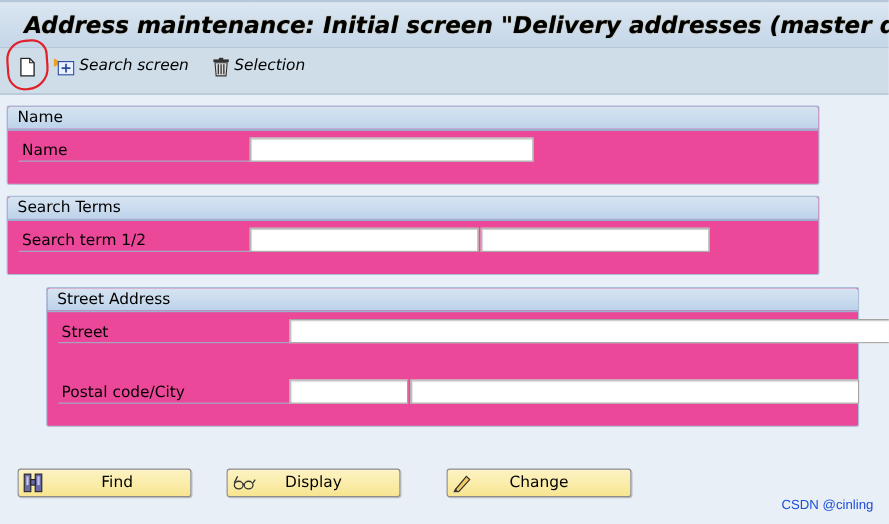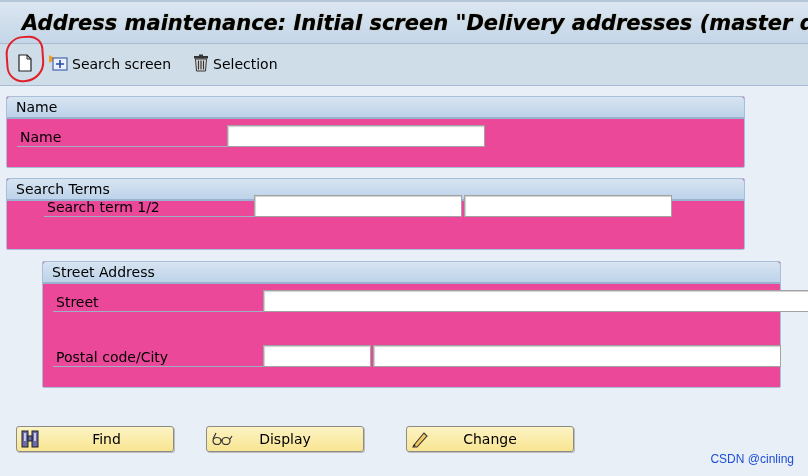--- a/index.html
+++ b/index.html
@@ -24,21 +24,21 @@
     white-space:nowrap;
     color:#000;
     text-shadow:0 0 1px #7a6a30;
   }
   .toolbar {
     position:absolute; left:0; top:44px; width:808px; height:42px;
     background:#cfdde8;
     border-bottom:1px solid #a9bbd0;
     box-sizing:border-box;
   }
-  .tb-item { position:absolute; top:8px; height:24px; display:flex; align-items:center; font-size:14px; cursor:default; }
+  .tb-item { position:absolute; top:8px; height:24px; display:flex; font-size:14px; cursor:default;font-style:italic; }
   .tb-new { left:18px; }
   .tb-search { left:48px; }
   .tb-sel { left:193px; }
   .tb-item .lbl { margin-left:4px; font-family:"DejaVu Sans", sans-serif; font-size:14px; }
   .red-circle {
     position:absolute; left:6px; top:36px; width:38px; height:46px;
     border:2px solid #e0202a; border-radius:18px 14px 20px 16px;
     box-sizing:border-box; pointer-events:none;
     transform:rotate(-4deg);
   }
@@ -126,21 +126,21 @@
 <div class="group" style="top:96px; height:72px;">
   <div class="group-hdr">Name</div>
   <div class="row" style="top:28px;">
     <div class="label">Name</div>
     <input class="inp" style="left: 210px; width: 258px;" value="">
   </div>
 </div>
 
 <div class="group" style="top:178px; height:72px;">
   <div class="group-hdr">Search Terms</div>
-  <div class="row" style="top:16px;margin-left:27px;">
+  <div class="row" style="top:28px;">
     <div class="label">Search term 1/2</div>
     <input class="inp" style="left: 210px; width: 208px;" value="">
     <input class="inp" style="left: 420px; width: 208px;" value="">
   </div>
 </div>
 
 <div class="group" style="top:261px; height:127px;margin-left:36px;">
   <div class="group-hdr">Street Address</div>
   <div class="row" style="top:28px;">
     <div class="label">Street</div>

